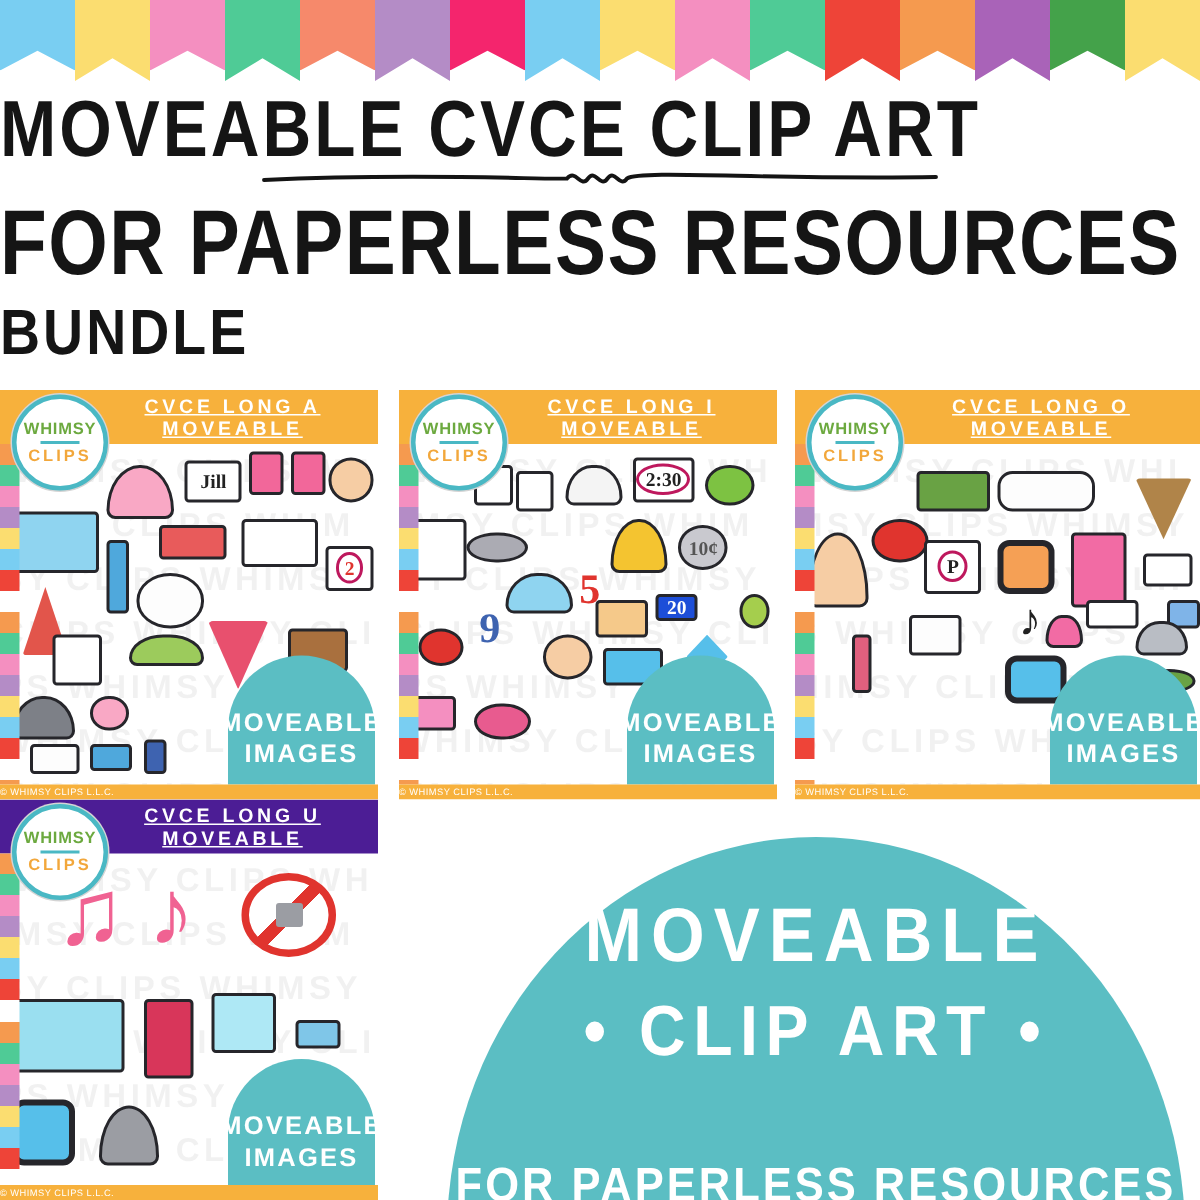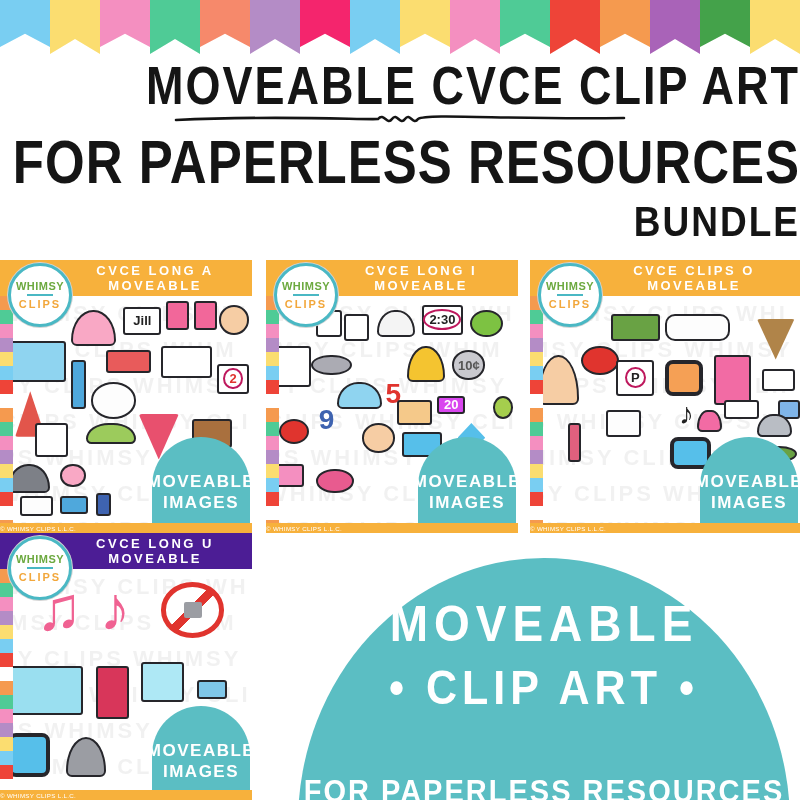--- a/index.html
+++ b/index.html
@@ -3,30 +3,30 @@
 <meta charset="utf-8">
 <style>
   html,body{margin:0;padding:0;}
   body{width:800px;height:800px;position:relative;overflow:hidden;background:#fff;
        font-family:"Liberation Sans", sans-serif;}
   
   .banner{position:absolute;left:0;top:0;width:800px;height:56px;display:flex;}
   .flag{width:50px;flex:0 0 50px;
         clip-path:polygon(0 0,100% 0,100% 100%,50% 72%,0 100%);}
   
-  .title-block{position:absolute;left:0;top:54px;width:800px;text-align:right;color:#151515;}
+  .title-block{position:absolute;left:0;top:54px;width:800px;text-align:left;color:#151515;}
   .t1{font-size:45px;font-weight:700;letter-spacing:2px;transform:scaleY(1.18);margin:6px 0 0;}
   .squiggle{margin:-2px auto 0;display:block;}
   .t2{font-size:51px;font-weight:700;letter-spacing:1px;transform:scaleY(1.2);margin:6px 0 0;white-space:nowrap;}
   .t3{font-size:37px;font-weight:700;letter-spacing:2px;transform:scaleY(1.15);margin:10px 0 0;}
   
   .panel{position:absolute;background:#fff;overflow:hidden;}
   .band{position:absolute;left:0;top:0;right:0;height:36px;display:flex;flex-direction:column;
         justify-content:center;align-items:center;padding-left:58px;box-sizing:border-box;}
-  .band span{color:#fff;font-weight:700;font-size:13px;letter-spacing:2.5px;line-height:15px;white-space:nowrap;}
+  .band span{color:#fff;font-weight:700;font-size:13px;letter-spacing:2.5px;line-height:15px;white-space:nowrap;text-decoration:underline;}
   .logo{position:absolute;left:8px;top:3px;width:58px;height:58px;border-radius:50%;background:#fff;
         display:flex;flex-direction:column;justify-content:center;align-items:center;z-index:6;
         box-shadow:0 0 0 1px #d4d4d4;}
   .logo .lg-top{font-size:11px;font-weight:700;letter-spacing:.5px;}
   .logo .lg-rule{width:26px;height:2px;margin:2px 0;}
   .logo .lg-bot{font-size:11px;font-weight:700;letter-spacing:2px;}
   .ribbon{position:absolute;left:0;top:36px;bottom:10px;width:13px;z-index:4;}
   .items{position:absolute;left:0;top:36px;right:0;bottom:10px;z-index:2;}
   .watermark{position:absolute;left:0;top:36px;right:0;bottom:10px;overflow:hidden;z-index:1;
              color:rgba(60,60,60,.07);font-weight:700;font-size:22px;letter-spacing:3px;
@@ -36,21 +36,21 @@
   .sh-circle{border-radius:50%;}
   .sh-dome{border-radius:50% 50% 6px 6px / 85% 85% 6px 6px;}
   .sh-tri{clip-path:polygon(50% 0,100% 100%,0 100%);border:none;}
   .sh-trid{clip-path:polygon(0 0,100% 0,50% 100%);border:none;}
   .sh-diamond{clip-path:polygon(50% 0,100% 50%,50% 100%,0 50%);border:none;}
   .sh-glyph{border:none;background:transparent !important;font-weight:700;}
   .sh-frame{border-width:4px;border-radius:8px;background:#efefef;}
   .sh-mute{border:5px solid #e0342e;border-radius:50%;
            background:linear-gradient(135deg,transparent 44%,#e0342e 44% 56%,transparent 56%),#fff !important;}
   .sh-mute::before{content:"";width:34%;height:34%;background:#9b9da3;border-radius:2px;}
-  .item .lab{font-weight:700;font-size:13px;line-height:1;}
+  .item .lab{font-weight:700;font-size:13px;line-height:1;font-family:Liberation Serif, serif;}
   .item .lab.ring{border:2px solid #be185d;border-radius:50%;padding:2px 4px;}
   .badge{position:absolute;right:2px;bottom:10px;width:98px;height:86px;z-index:5;
          border-radius:98px 98px 0 0;display:flex;flex-direction:column;align-items:center;
          justify-content:flex-end;padding-bottom:10px;box-sizing:border-box;}
   .badge span{color:#fff;font-weight:700;font-size:17px;letter-spacing:1.5px;line-height:21px;}
   .strip{position:absolute;left:0;right:0;bottom:0;height:10px;z-index:5;display:flex;align-items:center;}
   .strip span{color:#fff;font-size:10px;letter-spacing:.5px;transform:scale(.62);transform-origin:left center;white-space:nowrap;}
   
   .blob{position:absolute;left:298px;top:558px;width:492px;height:530px;border-radius:50%;
         z-index:3;text-align:center;color:#fff;}
@@ -160,21 +160,21 @@
         <div class="item sh-circle" style="left: 81%; top: 6%; width: 13%; height: 12%; background: rgb(125, 194, 66);"></div>
         <div class="item sh-circle" style="left: 18%; top: 26%; width: 16%; height: 9%; background: rgb(171, 171, 179);"></div>
         <div class="item sh-dome" style="left: 56%; top: 22%; width: 15%; height: 16%; background: rgb(244, 196, 48);"></div>
         <div class="item sh-circle" style="left: 74%; top: 24%; width: 13%; height: 13%; background: rgb(201, 201, 207);">
           <span class="lab" style="color: rgb(85, 85, 85);">10¢</span>
         </div>
         <div class="item sh-dome" style="left: 28%; top: 38%; width: 18%; height: 12%; background: rgb(143, 212, 240);"></div>
         <div class="item sh-glyph" style="left: 46%; top: 36%; width: 9%; height: 14%;">
           <span class="lab" style="color: rgb(224, 52, 46); font-size: 28px;">5</span>
         </div>
-        <div class="item" style="left: 68%; top: 44%; width: 11%; height: 8%; background: #d946ef;">
+        <div class="item" style="left: 68%; top: 44%; width: 11%; height: 8%; background: #1d4ed8;">
           <span class="lab" style="color: rgb(255, 255, 255);">20</span>
         </div>
         <div class="item" style="left: 52%; top: 46%; width: 14%; height: 11%; background: rgb(245, 201, 138);"></div>
         <div class="item sh-glyph" style="left: 20%; top: 48%; width: 8%; height: 13%;">
           <span class="lab" style="color: rgb(62, 99, 176); font-size: 28px;">9</span>
         </div>
         <div class="item sh-circle" style="left: 5%; top: 54%; width: 12%; height: 11%; background: rgb(224, 52, 46);"></div>
         <div class="item sh-circle" style="left: 38%; top: 56%; width: 13%; height: 13%; background: rgb(246, 205, 164);"></div>
         <div class="item" style="left: 54%; top: 60%; width: 16%; height: 11%; background: rgb(86, 191, 234);"></div>
         <div class="item sh-diamond" style="left: 76%; top: 56%; width: 11%; height: 13%; background: rgb(86, 191, 234);"></div>
@@ -185,21 +185,21 @@
       <div class="badge" style="background: rgb(91, 190, 195);">
         <span>MOVEABLE</span>
         <span>IMAGES</span>
       </div>
       <div class="strip" style="background: rgb(247, 177, 60);">
         <span>© WHIMSY CLIPS L.L.C.</span>
       </div>
     </section>
     <section class="panel" style="left: 530px; top: 260px; width: 270px; height: 273px;">
       <div class="band" style="background: rgb(247, 177, 60);">
-        <span>CVCE CLIPS O</span>
+        <span>CVCE LONG O</span>
         <span>MOVEABLE</span>
       </div>
       <div class="watermark">WHIMSY CLIPS  WHIMSY CLIPS  WHIMSY CLIPS  WHIMSY CLIPS  WHIMSY CLIPS  WHIMSY CLIPS  WHIMSY CLIPS  WHIMSY CLIPS  WHIMSY CLIPS  WHIMSY CLIPS  WHIMSY CLIPS  WHIMSY CLIPS  WHIMSY CLIPS  WHIMSY CLIPS  WHIMSY CLIPS  WHIMSY CLIPS  WHIMSY CLIPS  WHIMSY CLIPS  WHIMSY CLIPS  WHIMSY CLIPS  WHIMSY CLIPS  WHIMSY CLIPS  WHIMSY CLIPS  WHIMSY CLIPS  WHIMSY CLIPS  WHIMSY CLIPS  WHIMSY CLIPS  WHIMSY CLIPS  </div>
       <div class="ribbon" style="background: repeating-linear-gradient(rgb(245, 154, 79) 0px, rgb(245, 154, 79) 14px, rgb(79, 203, 150) 14px, rgb(79, 203, 150) 28px, rgb(244, 143, 192) 28px, rgb(244, 143, 192) 42px, rgb(180, 140, 198) 42px, rgb(180, 140, 198) 56px, rgb(251, 221, 112) 56px, rgb(251, 221, 112) 70px, rgb(121, 206, 242) 70px, rgb(121, 206, 242) 84px, rgb(238, 68, 56) 84px, rgb(238, 68, 56) 98px, rgb(255, 255, 255) 98px, rgb(255, 255, 255) 112px);"></div>
       <div class="logo" style="border: 3px solid rgb(74, 184, 196);">
         <span class="lg-top" style="color: rgb(108, 169, 63);">WHIMSY</span>
         <span class="lg-rule" style="background: rgb(74, 184, 196);"></span>
         <span class="lg-bot" style="color: rgb(242, 167, 59);">CLIPS</span>
       </div>
       <div class="items">

